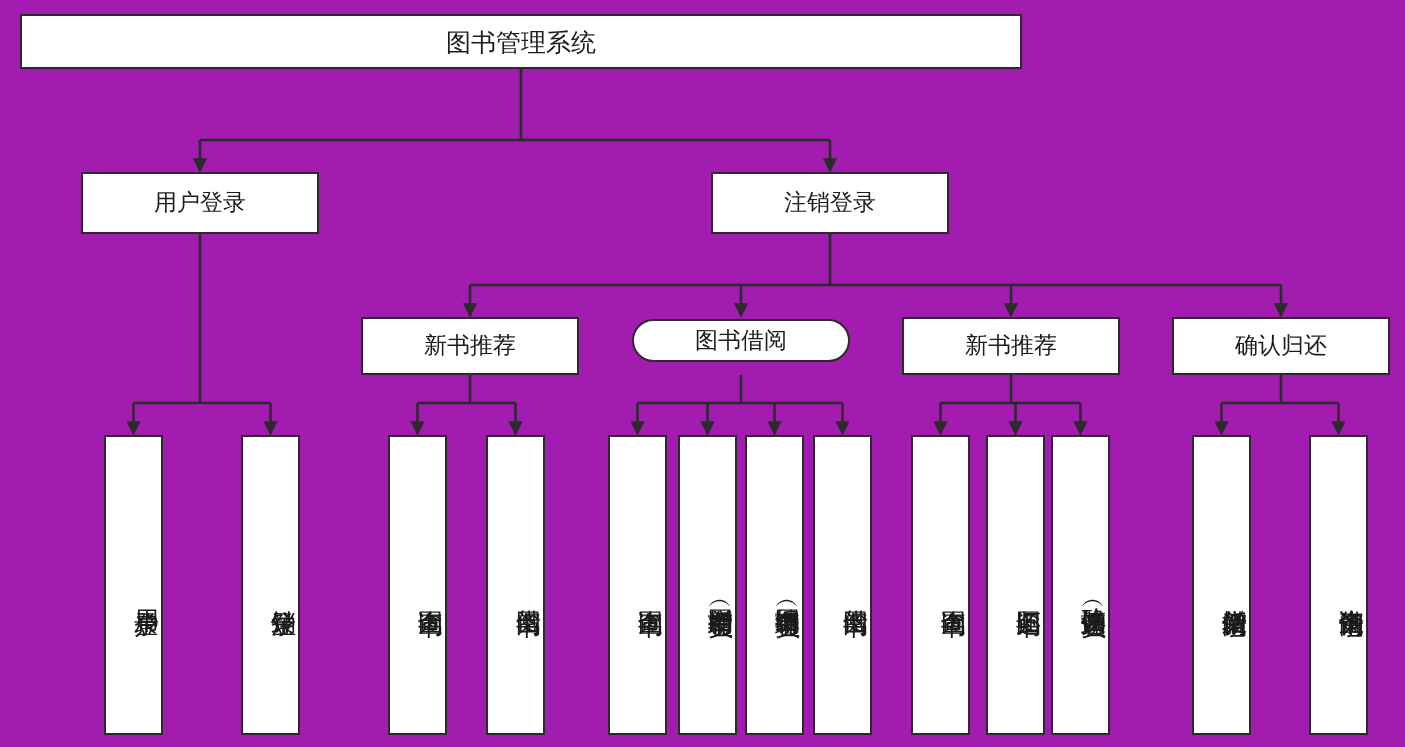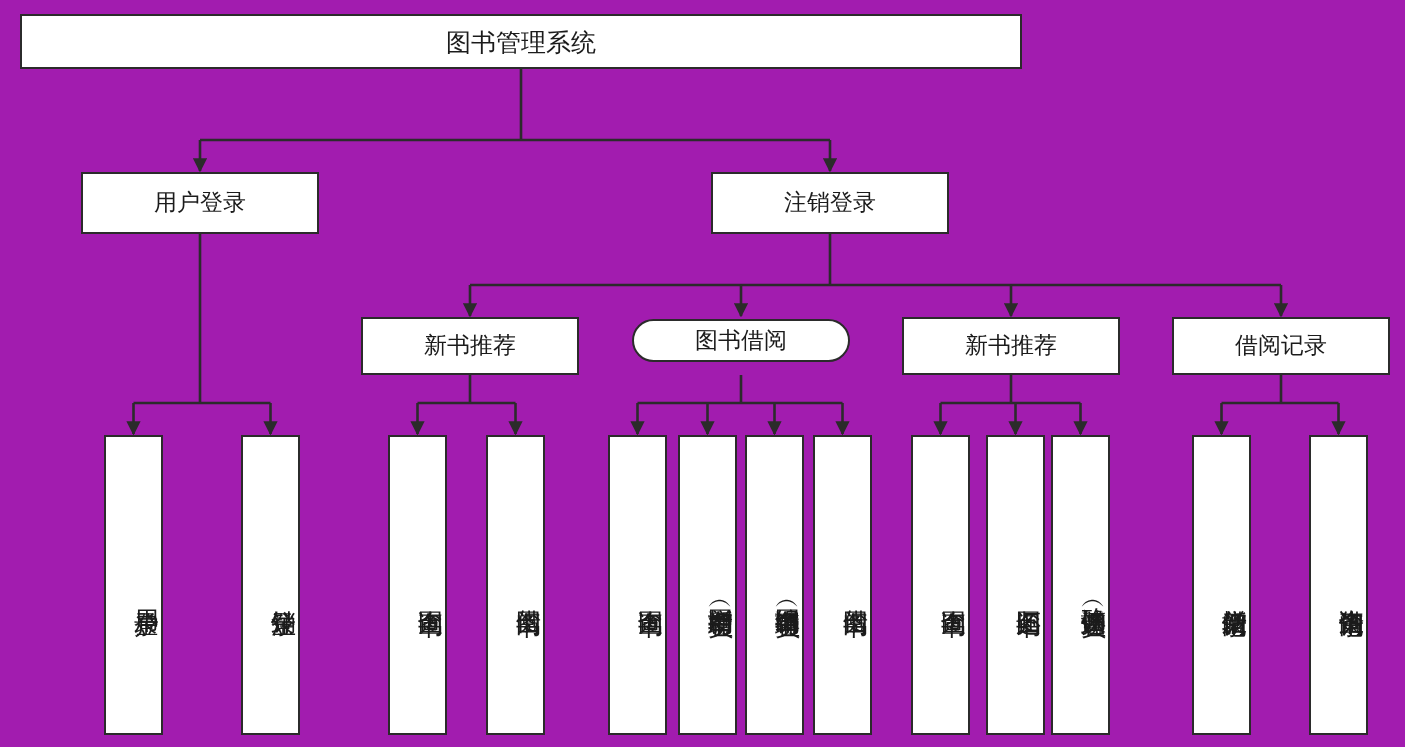--- a/index.html
+++ b/index.html
@@ -122,21 +122,21 @@
       <div class="node level2" style="left: 361px; top: 317px; width: 218px; height: 58px;">
         <span class="label">新书推荐</span>
       </div>
       <div class="node level2" style="left: 632px; top: 319px; width: 218px; height: 43px; border-radius: 25px;">
         <span class="label">图书借阅</span>
       </div>
       <div class="node level2" style="left: 902px; top: 317px; width: 218px; height: 58px;">
         <span class="label">新书推荐</span>
       </div>
       <div class="node level2" style="left: 1172px; top: 317px; width: 218px; height: 58px;">
-        <span class="label">借阅记录</span>
+        <span class="label">确认归还</span>
       </div>
       <div class="node leaf" style="left: 104px; top: 435px; width: 59px; height: 300px;">
         <span class="label">用户登录</span>
       </div>
       <div class="node leaf" style="left: 241px; top: 435px; width: 59px; height: 300px;">
         <span class="label">注销登录</span>
       </div>
       <div class="node leaf" style="left: 388px; top: 435px; width: 59px; height: 300px;">
         <span class="label">查询图书</span>
       </div>

